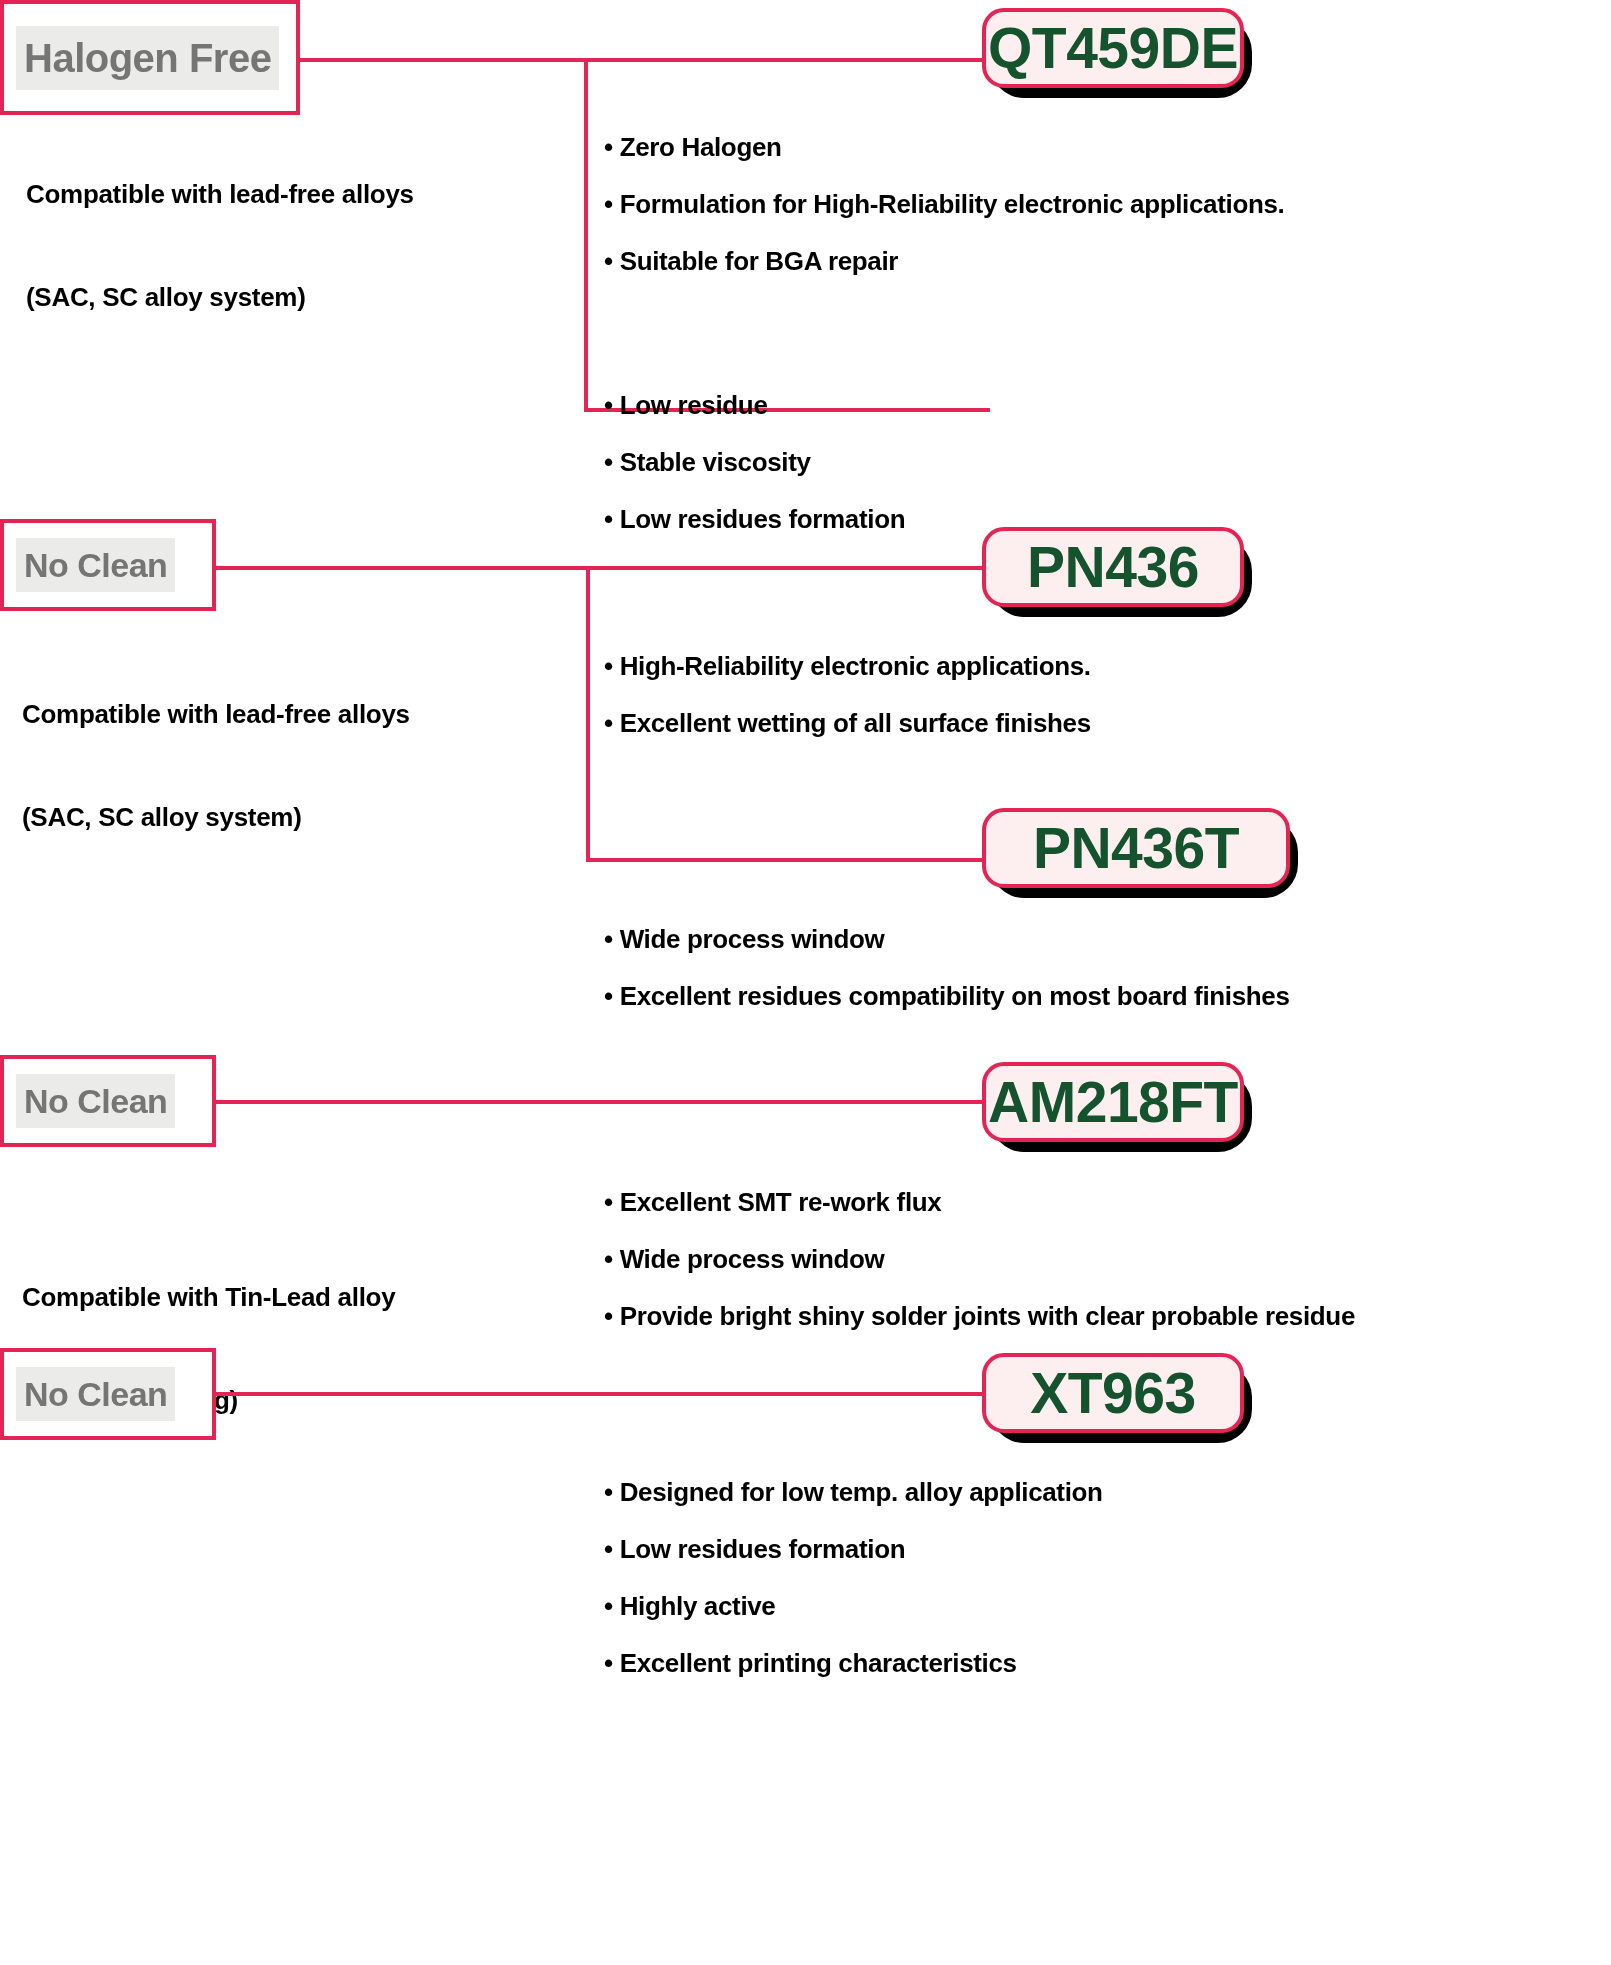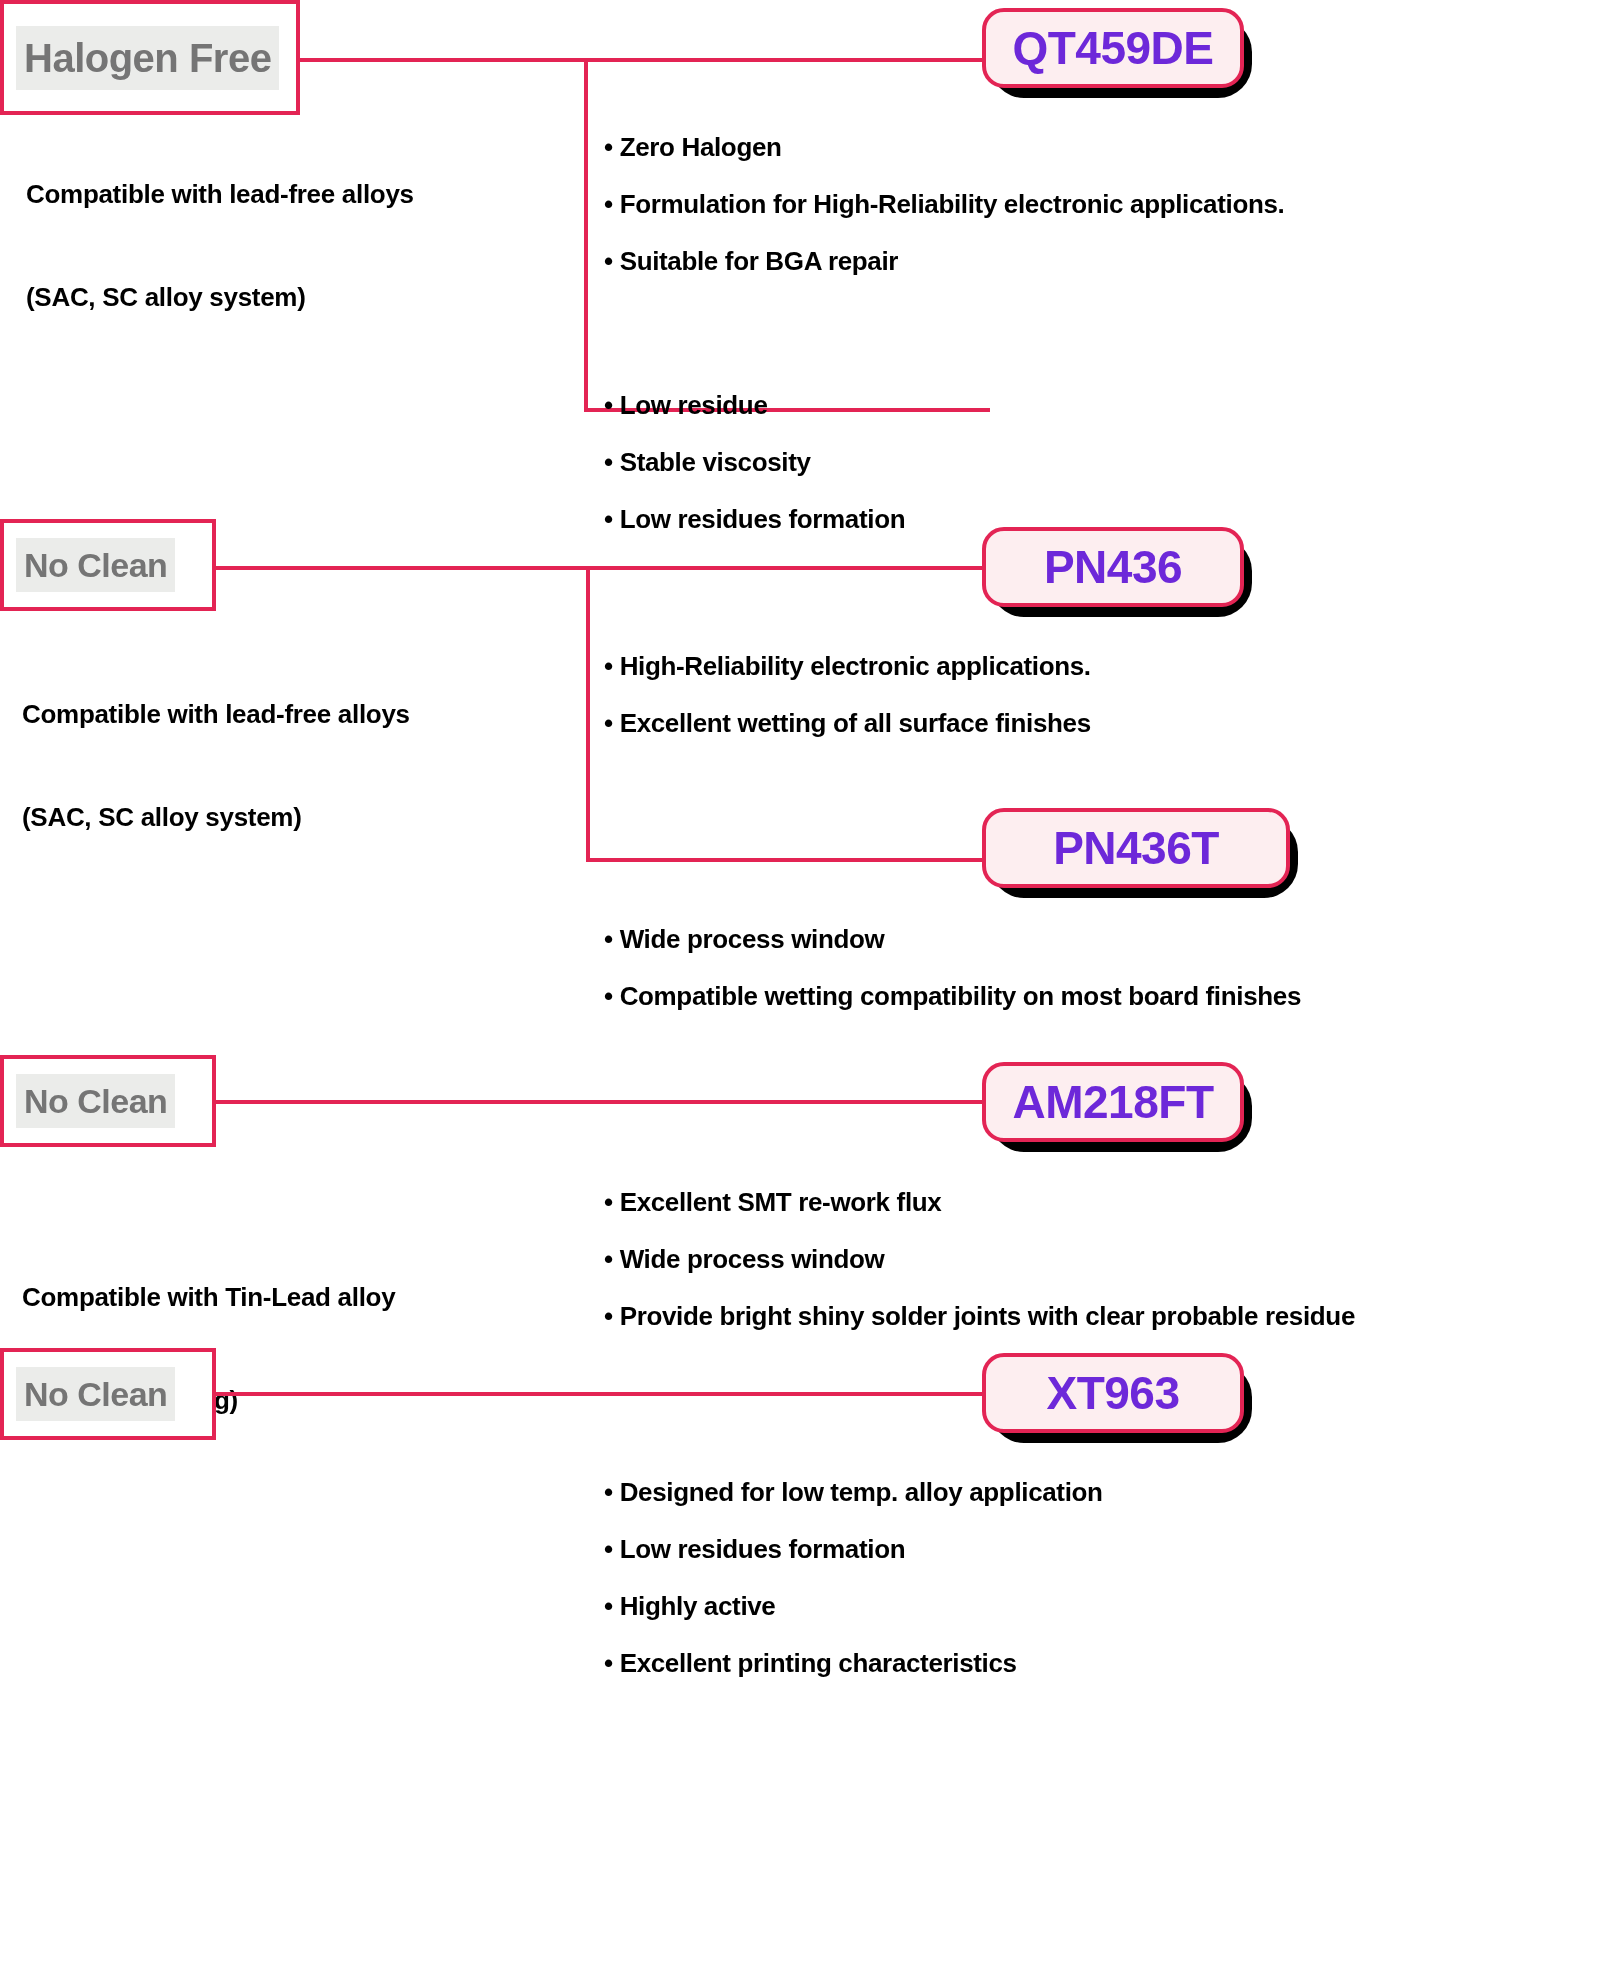--- a/index.html
+++ b/index.html
@@ -73,23 +73,23 @@
     height: 100%;
     box-sizing: border-box;
     background: #fdeef0;
     border: 4px solid #e32454;
     border-radius: 22px;
     display: flex;
     align-items: center;
     justify-content: center;
   }
   .badge .plate span {
-    color: #6d28d9;
-    font-weight: bold;
-    font-size: 46px;
+    color: #14532d;
+    font-weight: bold;
+    font-size: 57px;
     letter-spacing: -0.5px;
     line-height: 1;
     white-space: nowrap;
   }
 
   
   .bullets {
     position: absolute;
     color: #000000;
     font-size: 26px;
@@ -182,21 +182,21 @@
 
   <div class="badge" style="left:982px; top:808px; width:308px; height:80px;">
     <div class="shadow"></div>
     <div class="plate">
       <span>PN436T</span>
     </div>
   </div>
 
   <div class="bullets" style="left:604px; top:897px;">
     <div class="b">Wide process window</div>
-    <div class="b">Compatible wetting compatibility on most board finishes</div>
+    <div class="b">Excellent residues compatibility on most board finishes</div>
   </div>
 
   <div class="cat-box" style="left:0px; top:1055px; width:216px; height:92px; padding-left:12px;">
     <span class="cat-chip" style="font-size:34px; padding:10px 8px;">No Clean</span>
   </div>
 
   <div class="cat-desc" style="left:22px; top:1211px; width:520px;">
     <div>Compatible with Tin-Lead alloy</div>
     <div>(Sn/Pb, Sn/Pb/Ag)</div>
   </div>

